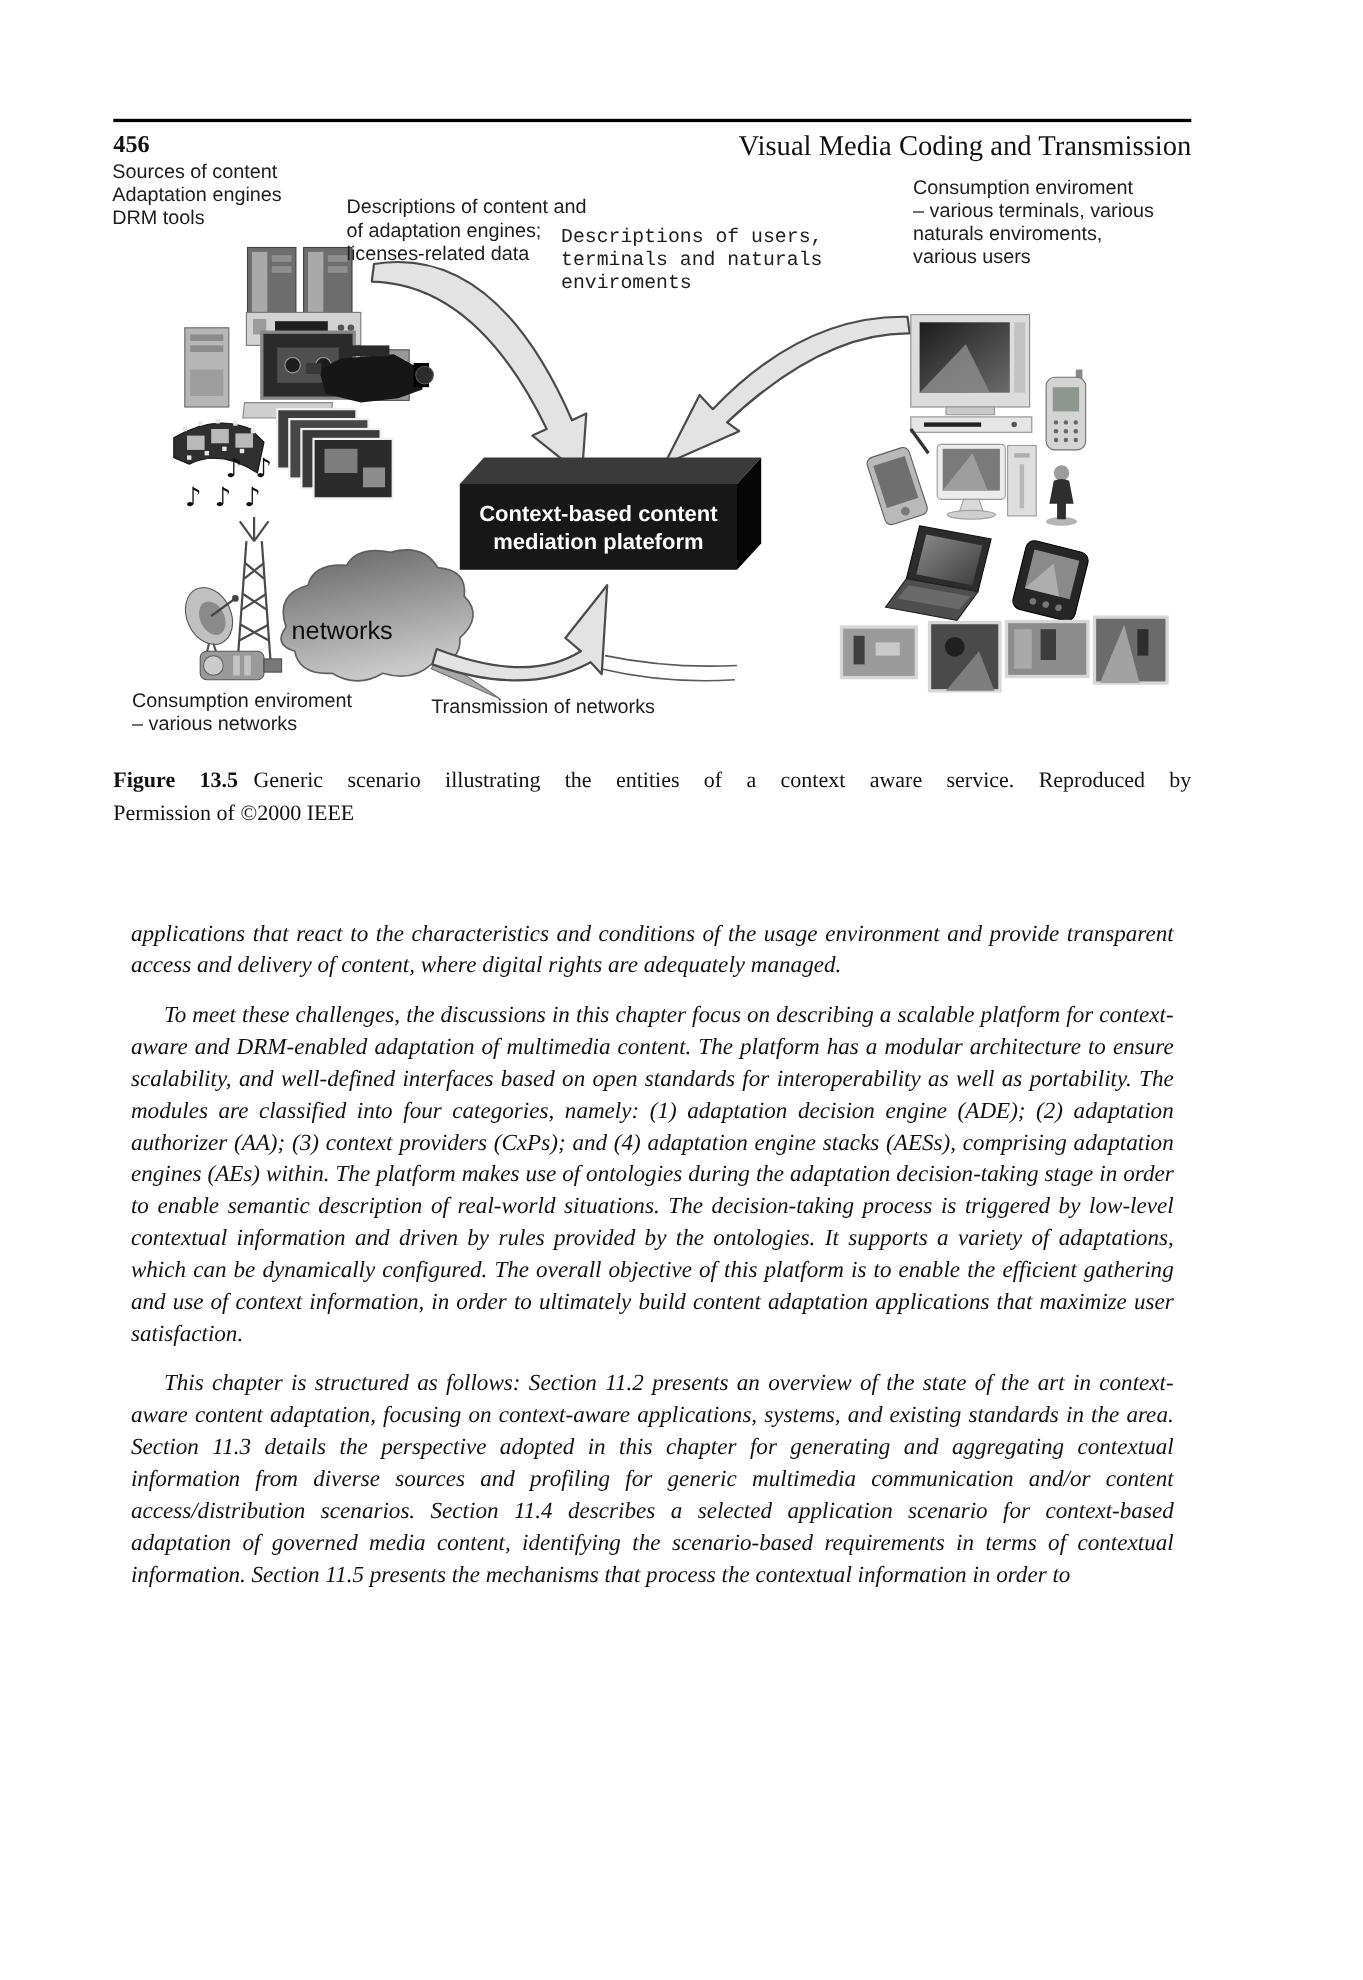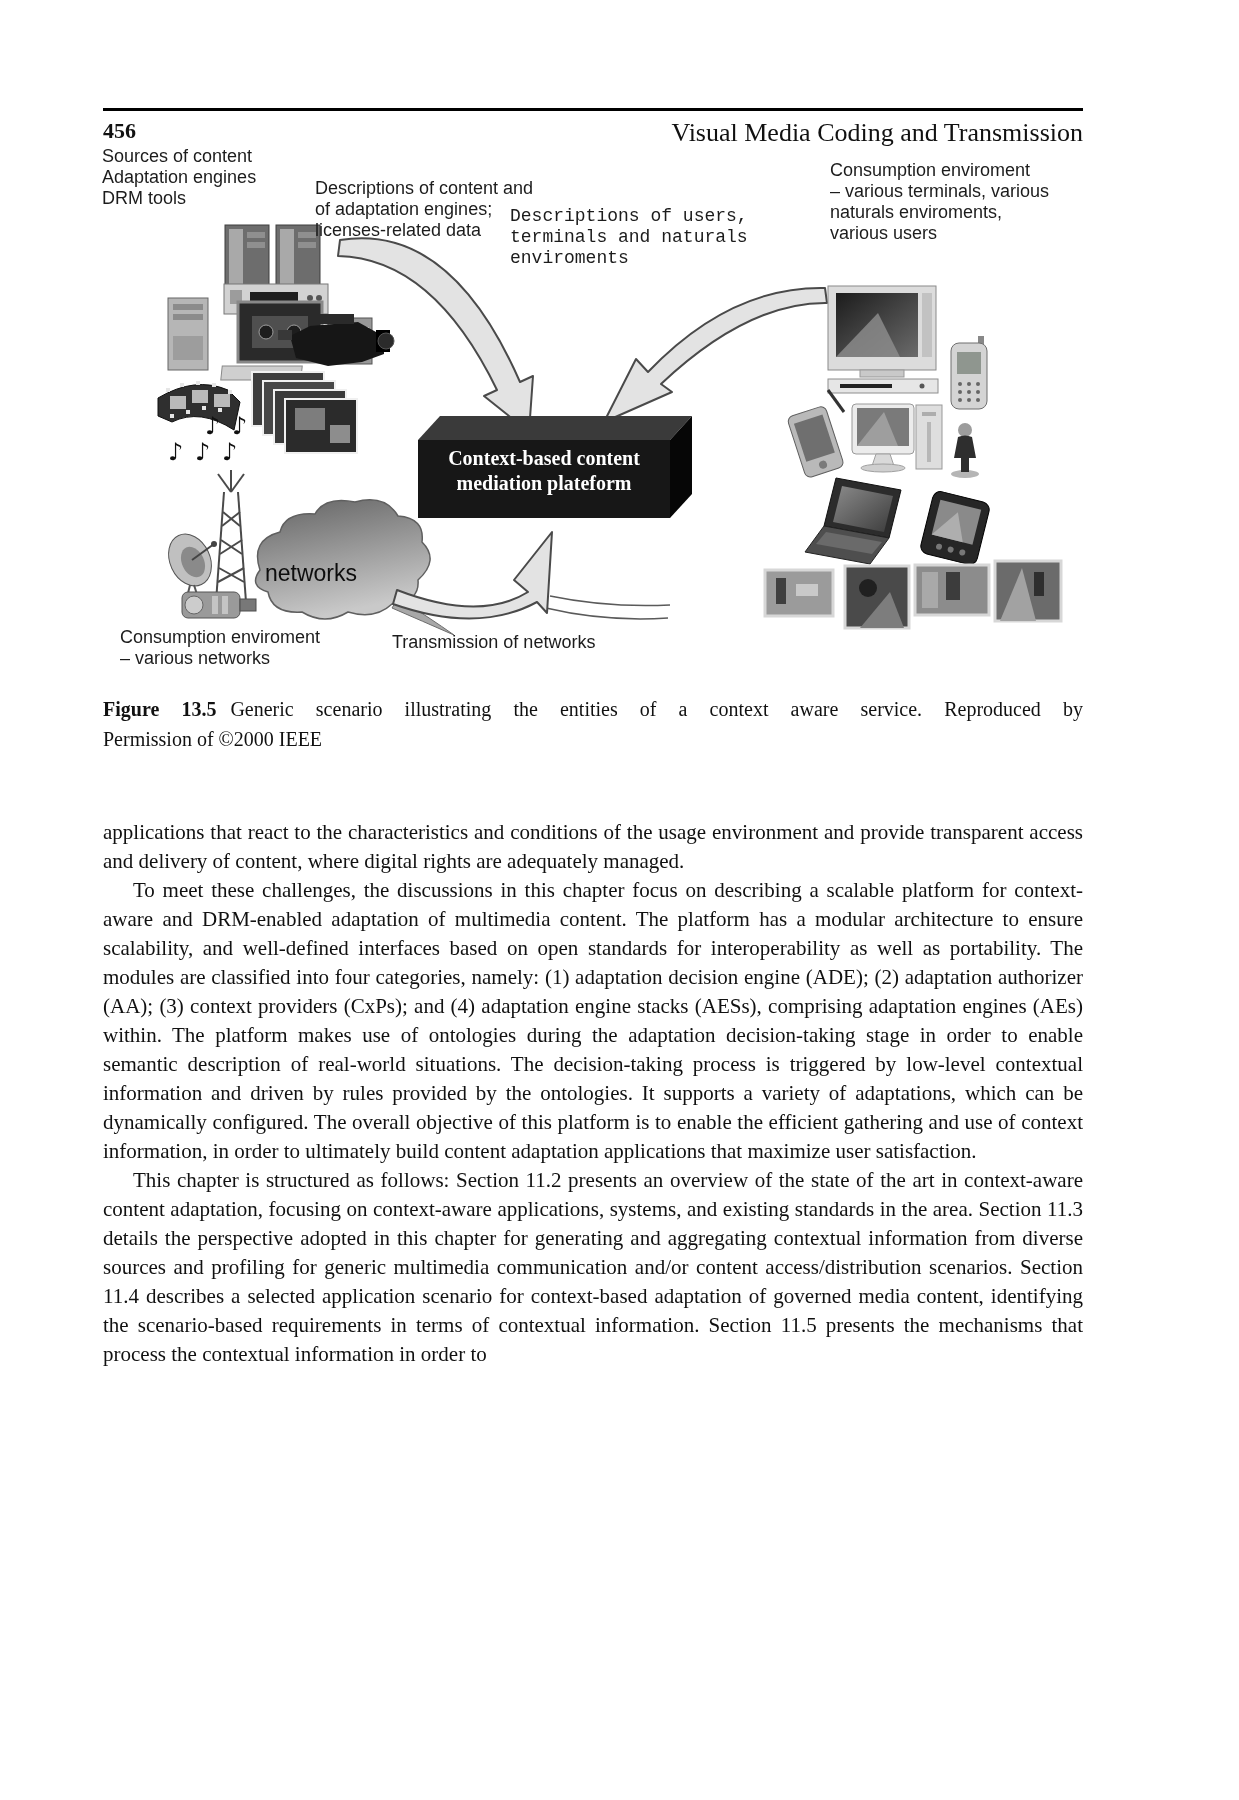--- a/index.html
+++ b/index.html
@@ -17,42 +17,42 @@
   
   .figure-area { position:absolute; left:100px; top:140px; width:1000px; height:535px; }
   .figure-area svg { position:absolute; left:0; top:0; }
   .fig-label {
     position:absolute; font-family:"Liberation Sans", sans-serif;
     font-size:18px; line-height:21px; color:#1c1c1c; white-space:nowrap;
   }
   .fig-label span { display:block; }
   .box-label {
     position:absolute; left:318px; top:306px; width:252px; height:70px;
-    display:flex; flex-direction:column; justify-content:flex-start; align-items:center;
-    font-family:Liberation Serif, serif; font-weight:bold; font-size:20px;
+    display:flex; flex-direction:column; justify-content:center; align-items:center;
+    font-family:Liberation Sans, sans-serif; font-weight:bold; font-size:20px;
     line-height:25px; color:#ffffff; text-align:center;
   }
   .cloud-label {
     position:absolute; left:165px; top:420px; width:150px; text-align:left;
     font-family:"Liberation Sans", sans-serif; font-size:23px; color:#0d0d0d;
   }
   .notes {
     position:absolute; font-size:24px; color:#101010; letter-spacing:2px;
     font-family:"DejaVu Sans", sans-serif;
   }
 
   
   .caption { position:absolute; left:103px; top:694px; width:980px; font-size:20px; line-height:30px; }
   .caption-line1 { text-align:justify; height:30px; overflow:hidden; }
   .caption-line1::after { content:""; display:inline-block; width:100%; }
   .caption-label { font-weight:bold; margin-right:14px; }
 
   
   .body-text { position:absolute; left:103px; top:818px; width:980px; font-size:21px; line-height:29px; text-align:justify; }
-  .body-text p { margin:0; }
+  .body-text p { margin:16px;font-style:italic; }
   .body-text p.indent { text-indent:30px; }
 </style>
 </head>
 <body>
 
 <div class="page">
 
   <div class="header">
     <span class="page-num">456</span>
     <span class="running-header">Visual Media Coding and Transmission</span>

